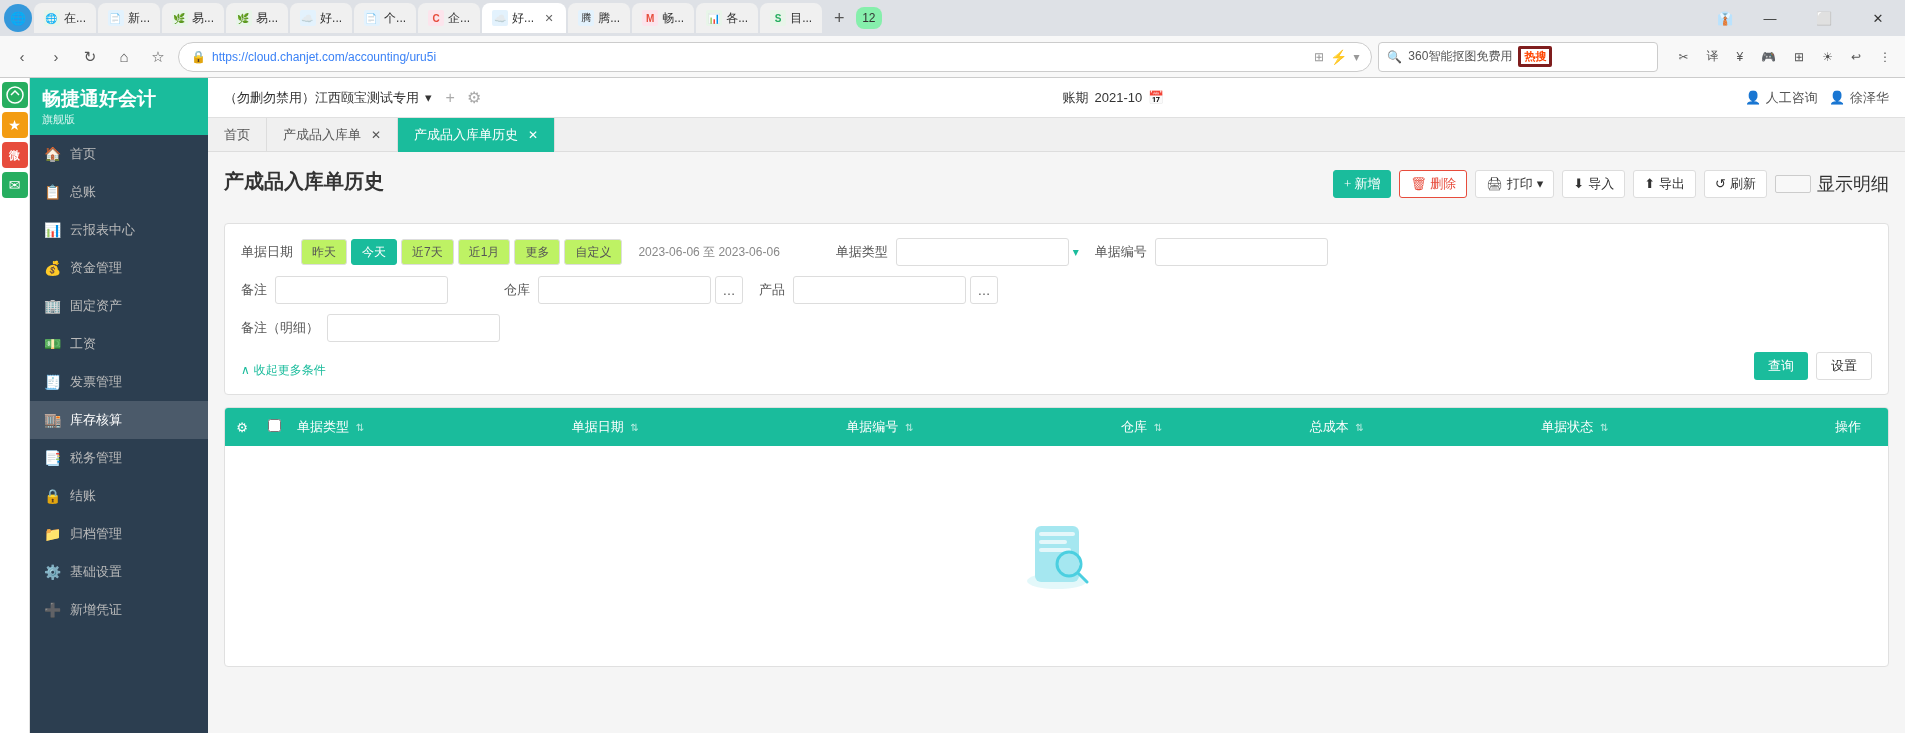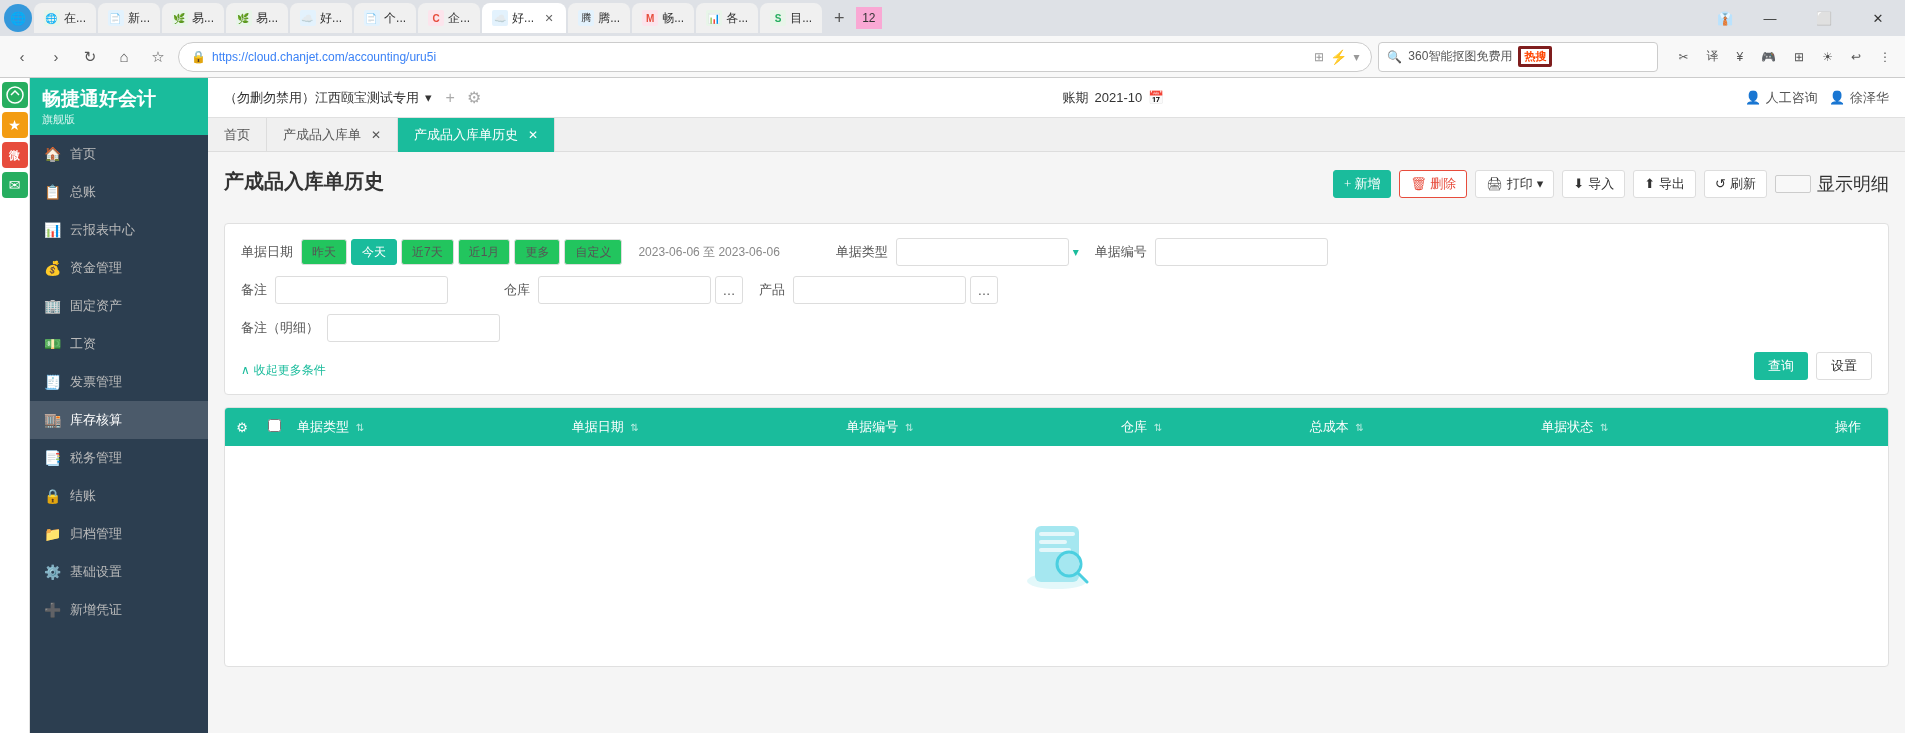--- a/index.html
+++ b/index.html
@@ -8,21 +8,21 @@
     
     .browser-chrome { background: #dee1e6; width: 100%; }
     
     
     .tab-bar { display: flex; align-items: center; height: 36px; background: #dee1e6; padding: 0 4px; gap: 2px; }
     .tab { display: flex; align-items: center; height: 30px; padding: 0 10px; border-radius: 8px 8px 0 0; font-size: 12px; background: #f0f0f0; color: #333; gap: 4px; max-width: 160px; cursor: pointer; position: relative; white-space: nowrap; overflow: hidden; }
     .tab.active { background: #fff; z-index: 1; }
     .tab-icon { width: 16px; height: 16px; border-radius: 2px; flex-shrink: 0; display: flex; align-items: center; justify-content: center; font-size: 10px; }
     .tab-close { margin-left: 4px; width: 14px; height: 14px; display: flex; align-items: center; justify-content: center; border-radius: 50%; font-size: 11px; color: #666; flex-shrink: 0; }
     .tab-new { width: 30px; height: 30px; display: flex; align-items: center; justify-content: center; cursor: pointer; font-size: 18px; color: #555; }
-    .tab-count { background: #f9a8d4; border-radius: 0; padding: 0 6px; font-size: 12px; color: #333; height: 22px; display: flex; align-items: center; }
+    .tab-count { background: #86efac; border-radius: 8px; padding: 0 6px; font-size: 12px; color: #333; height: 22px; display: flex; align-items: center; }
     .browser-controls-right { margin-left: auto; display: flex; align-items: center; gap: 8px; }
     .win-btn { width: 46px; height: 36px; display: flex; align-items: center; justify-content: center; font-size: 13px; cursor: pointer; color: #333; }
 
     
     .address-bar { display: flex; align-items: center; height: 42px; background: #f8f8f8; padding: 0 8px; gap: 6px; border-bottom: 1px solid #ccc; }
     .nav-btn { width: 28px; height: 28px; display: flex; align-items: center; justify-content: center; border-radius: 50%; cursor: pointer; color: #555; font-size: 15px; }
     .address-input { flex: 1; height: 30px; background: #fff; border: 1px solid #ccc; border-radius: 15px; display: flex; align-items: center; padding: 0 12px; gap: 6px; font-size: 12px; color: #333; }
     .address-url { flex: 1; color: #3b82f6; font-size: 12px; }
     .toolbar-icons { display: flex; align-items: center; gap: 6px; margin-left: 8px; }
     .toolbar-icon-btn { height: 28px; display: flex; align-items: center; padding: 0 6px; cursor: pointer; font-size: 12px; color: #555; gap: 3px; }
@@ -71,21 +71,21 @@
     .toolbar-btn { display: flex; align-items: center; gap: 4px; padding: 4px 10px; border: 1px solid #ddd; border-radius: 3px; background: #fff; cursor: pointer; font-size: 13px; color: #333; font-family: Liberation Serif, serif; }
     .toolbar-btn.primary { background: #1abc9c; color: #fff; border-color: #1abc9c; }
     .toolbar-btn.danger { background: #fff; color: #e74c3c; border-color: #e74c3c; }
 
     
     .search-panel { background: #fff; border: 1px solid #e0e0e0; border-radius: 4px; padding: 14px 16px; margin-bottom: 12px; }
     .search-row { display: flex; align-items: center; gap: 16px; margin-bottom: 10px; flex-wrap: wrap; }
     .search-field { display: flex; align-items: center; gap: 8px; }
     .search-label { font-size: 13px; color: #555; white-space: nowrap; }
     .search-input { height: 28px; border: 1px solid #ddd; border-radius: 3px; padding: 0 8px; font-size: 12px; min-width: 160px; }
-    .date-btn { height: 26px; padding: 0 10px; border-radius: 3px; border: 1px solid #ddd; background: #22c55e; cursor: pointer; font-size: 12px; color: #555; }
+    .date-btn { height: 26px; padding: 0 10px; border-radius: 3px; border: 1px solid #ddd; background: #bef264; cursor: pointer; font-size: 12px; color: #555; }
     .date-btn.active { background: #1abc9c; color: #fff; border-color: #1abc9c; }
     .date-range { font-size: 12px; color: #888; }
     .search-select { height: 28px; border: 1px solid #ddd; border-radius: 3px; padding: 0 8px; font-size: 12px; min-width: 120px; background: #fff; }
     .ellipsis-btn { width: 28px; height: 28px; border: 1px solid #ddd; border-radius: 3px; background: #fff; cursor: pointer; display: flex; align-items: center; justify-content: center; color: #555; }
     .collapse-row { display: flex; justify-content: center; margin-top: 8px; }
     .collapse-btn { display: flex; align-items: center; gap: 4px; cursor: pointer; color: #1abc9c; font-size: 12px; border: none; background: none; }
     .action-btn { height: 28px; padding: 0 14px; border-radius: 3px; border: none; cursor: pointer; font-size: 13px; }
     .query-btn { background: #1abc9c; color: #fff; }
     .setting-btn { background: #fff; border: 1px solid #ddd; color: #333; }
 

